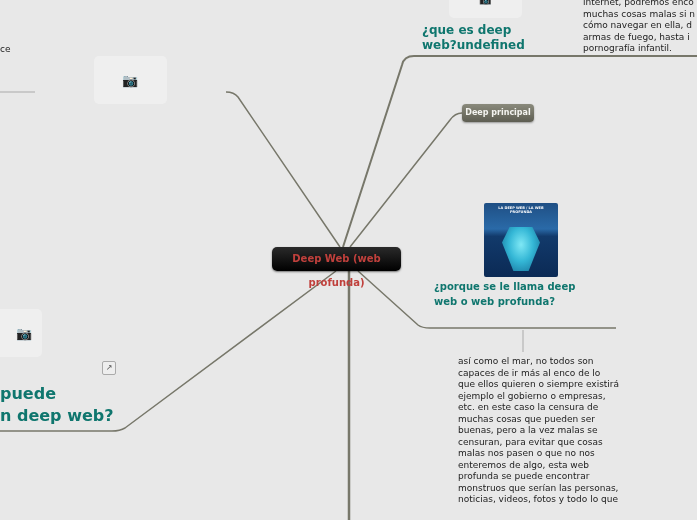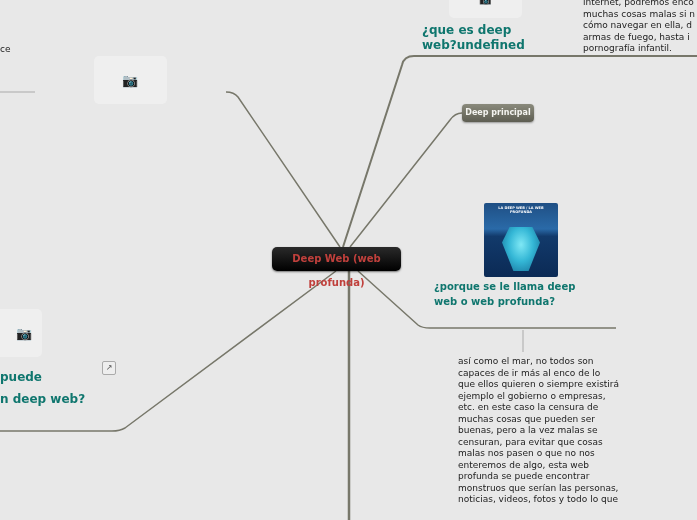--- a/index.html
+++ b/index.html
@@ -120,21 +120,21 @@
     <span>ce</span>
   </div>
 
   <div class="img-placeholder" style="left:94px; top:56px; width:73px; height:48px;">
     <span style="font-size:13px;color:#555;">📷</span>
   </div>
 
   <div class="img-placeholder" style="left:-30px; top:309px; width:72px; height:48px;">
     <span style="font-size:13px;color:#555;margin-left:36px;">📷</span>
   </div>
-  <div class="node-title" style="left:0px; top:366px; font-size:12px; line-height:22px;">
+  <div class="node-title" style="left:0px; top:383px; font-size:16px; line-height:22px;">
     <div>puede</div>
     <div>n deep web?</div>
   </div>
   <div class="link-icon">
     <span>↗</span>
   </div>
 
 </div>
 
 </body></html>

